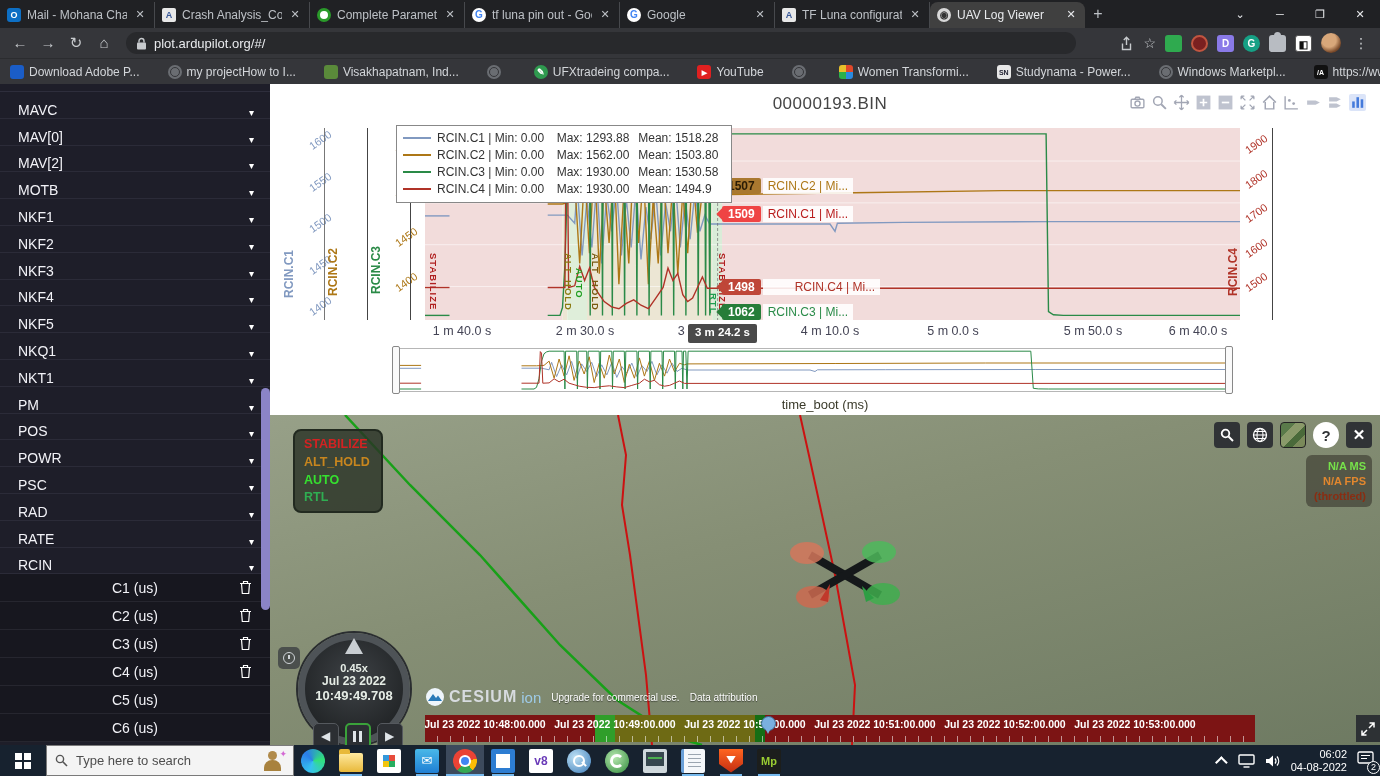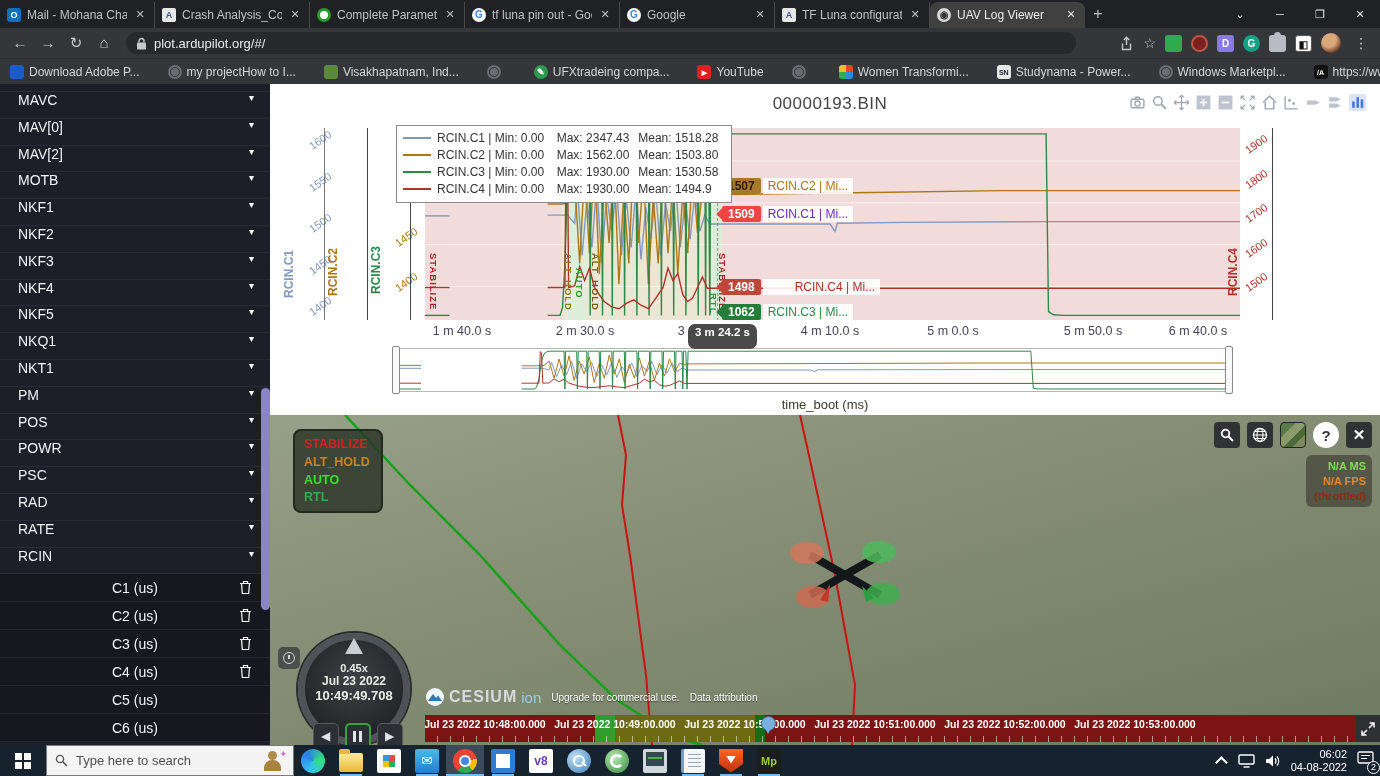--- a/index.html
+++ b/index.html
@@ -57,21 +57,21 @@
 .bm-ico[data-icon="sn"]{background:#e8e8e8;color:#223}
 .bm-ico[data-icon="sn"]::before{content:"SN"; font-size:7px}
 .bm-ico[data-icon="slash"]{background:#111;color:#fff}
 .bm-ico[data-icon="slash"]::before{content:"/A";font-size:7px}
 .bm-ico[data-icon="folder"]{background:#d8dc9a;border-radius:2px}
 .bm-chevrons{color:#d3d6da;font-size:13px;margin-left:auto;cursor:pointer}
 .bm-divider{width:1px;height:16px;background:#5a5d62}
 
 .sidebar{position:absolute;left:0;top:84px;width:270px;height:661px;background:#1e1e29;overflow:hidden}
 .sb-sliver{height:8px;border-bottom:1px solid #2e2e3c}
-.sb-item{height:26.8px;display:flex;align-items:flex-start;padding:0 16px 0 18px;color:#f2f2f7;font-size:14px;border-bottom:1px solid #2b2b38;cursor:pointer}
+.sb-item{height:26.8px;display:flex;align-items:flex-end;padding:0 16px 0 18px;color:#f2f2f7;font-size:14px;border-bottom:1px solid #2b2b38;cursor:pointer}
 .sb-item .lbl{flex:1}
 .sb-item .chev{color:#fff;font-size:10px}
 .chan{height:28px;display:flex;align-items:center;padding:0 18px 0 112px;color:#f2f2f7;font-size:14px;background:#17171f;border-bottom:1px solid #26262f;cursor:pointer}
 .chan .lbl{flex:1}
 .chan .trash-icon{display:none;width:13px;height:15px}
 .chan.trash .trash-icon{display:block}
 .sb-scroll{position:absolute;right:0;top:304px;width:9px;height:222px;background:#8b84c7;border-radius:5px}
 
 .mainpanel{position:absolute;left:270px;top:84px;width:1110px;height:331px;background:#fff}
 .viewbtns{position:absolute;left:127px;top:13px;display:flex}
@@ -93,21 +93,21 @@
 #axis-c2 .ticks{left:56px;top:12px;height:148px;width:36px}
 #axis-c3 .ticks{left:99px;top:20px;height:132px;width:36px}
 #axis-c4 .ticks{left:0px;top:10px;height:150px;width:30px}
 
 .plotwrap{position:absolute;left:155px;top:44px;width:815px;height:192px}
 #main-chart{position:absolute;inset:0;font-family:"Liberation Sans",sans-serif}
 .xticks{position:absolute;left:155px;top:240px;width:815px;height:18px;color:#445;font-size:12.5px}
 .xtick{position:absolute;width:90px;text-align:center}
 .xtick:nth-child(1){left:-8px}.xtick:nth-child(2){left:115px}.xtick:nth-child(3){left:237px}
 .xtick:nth-child(4){left:360px}.xtick:nth-child(5){left:483px}.xtick:nth-child(6){left:623px}.xtick:nth-child(7){left:728px}
-.xcursor-tip{position:absolute;left:418px;top:240px;height:25px;padding:2px 7px;background:#4a4a4a;color:#fff;font-size:11.5px;font-weight:bold;border-radius:7px;z-index:5}
+.xcursor-tip{position:absolute;left:418px;top:240px;height:19px;padding:2px 7px;background:#4a4a4a;color:#fff;font-size:11.5px;font-weight:bold;border-radius:2px;z-index:5}
 
 .legendbox{position:absolute;left:126px;top:41px;width:336px;height:78px;background:#fff;border:1px solid #888;padding:3px 6px;z-index:4}
 .lg-row{display:flex;align-items:center;height:17px;font-size:12px;color:#333;cursor:pointer}
 .lg-swatch{width:28px;height:2px;margin-right:6px;flex:none}
 .lg-name{width:138px}.lg-max{width:94px}.lg-mean{width:100px}
 
 .chip-row{position:absolute;display:flex;align-items:center;z-index:3}
 .chip{position:relative;padding:1px 6px;font-size:12px;font-weight:bold;border-radius:2px}
 .chip::before{content:"";position:absolute;left:-4px;top:50%;width:8px;height:8px;background:inherit;transform:translateY(-50%) rotate(45deg)}
 .chip-label{margin-left:2px;background:rgba(255,255,255,.88);padding:1px 5px;font-size:12px;white-space:nowrap}
@@ -140,21 +140,21 @@
 .pause-bars i{width:3px;height:11px;background:#dfe4e8}
 .mini-clock{position:absolute;left:-12px;top:14px;width:22px;height:22px;border-radius:5px;background:rgba(60,64,68,.8);display:flex;align-items:center;justify-content:center}
 .mini-clock i{width:12px;height:12px;border:1.5px solid #cfd4d8;border-radius:50%;position:relative}
 .mini-clock i::before{content:"";position:absolute;left:4px;top:2px;width:1.5px;height:4px;background:#cfd4d8}
 
 .credit{position:absolute;left:155px;top:272px;display:flex;align-items:center;gap:4px;color:#fff}
 .credit .brand1{font-size:16px;font-weight:bold;color:#d7dbdf;letter-spacing:1px}
 .credit .brand2{font-size:15px;color:#9ecbe8}
 .credit .small{font-size:10px;margin-left:6px;text-shadow:0 1px 1px #0008}
 
-.timeline{position:absolute;left:155px;top:300px;width:931px;height:27px;background:#7c1414;overflow:hidden;cursor:pointer}
+.timeline{position:absolute;left:155px;top:300px;width:830px;height:27px;background:#7c1414;overflow:hidden;cursor:pointer}
 .tl-seg{position:absolute;top:0;height:100%}
 .tl-ticks{position:absolute;left:0;bottom:0;width:100%;height:6px;background:repeating-linear-gradient(90deg,transparent 0 12px,rgba(255,255,255,.55) 12px 13px)}
 .tl-label{position:absolute;top:3px;width:150px;text-align:center;color:#fff;font-size:10.5px;font-weight:bold;white-space:nowrap}
 .tl-label:nth-child(1){left:-15px}.tl-label:nth-child(2){left:115px}.tl-label:nth-child(3){left:245px}
 .tl-label:nth-child(4){left:375px}.tl-label:nth-child(5){left:505px}.tl-label:nth-child(6){left:635px}
 .tl-marker{position:absolute;left:336px;top:1px;width:13px;height:18px;z-index:3}
 .tl-marker::before{content:"";position:absolute;left:0;top:0;width:13px;height:13px;border-radius:50%;background:#7ab0e0;border:1px solid #39688f}
 .tl-marker::after{content:"";position:absolute;left:2.5px;top:10px;border-left:4px solid transparent;border-right:4px solid transparent;border-top:8px solid #7ab0e0}
 .tl-expand{position:absolute;left:1086px;top:300px;width:24px;height:27px;background:#2d3134;color:#fff;display:flex;align-items:center;justify-content:center;cursor:pointer}
 
@@ -627,21 +627,21 @@
   <span class="tick">1600</span>
 
   <span class="tick">1500</span>
 </div>
     </div>
 
     <div class="legendbox">
   <div class="lg-row">
     <span class="lg-swatch" style="background: rgb(129, 153, 192);"></span>
     <span class="lg-name">RCIN.C1 | Min: 0.00</span>
-    <span class="lg-max">Max: 2347.43</span>
+    <span class="lg-max">Max: 1293.88</span>
     <span class="lg-mean">Mean: 1518.28</span>
   </div>
 
   <div class="lg-row">
     <span class="lg-swatch" style="background: rgb(173, 119, 22);"></span>
     <span class="lg-name">RCIN.C2 | Min: 0.00</span>
     <span class="lg-max">Max: 1562.00</span>
     <span class="lg-mean">Mean: 1503.80</span>
   </div>
 
@@ -659,21 +659,21 @@
     <span class="lg-mean">Mean: 1494.9</span>
   </div>
 </div>
 
     <div class="chip-row" style="left:452px;top:94px">
       <span class="chip" style="background: rgb(169, 120, 47); color: rgb(42, 28, 5);">1507</span>
       <span class="chip-label" style="color: rgb(173, 119, 22);">RCIN.C2 | Mi...</span>
     </div>
     <div class="chip-row" style="left:452px;top:122px">
       <span class="chip" style="background: #ef4444; color: rgb(255, 255, 255);">1509</span>
-      <span class="chip-label" style="color: #6d28d9;">RCIN.C1 | Mi...</span>
+      <span class="chip-label" style="color: #b91c1c;">RCIN.C1 | Mi...</span>
     </div>
     <div class="chip-row" style="left:452px;top:195px">
       <span class="chip" style="background: rgb(191, 70, 56); color: rgb(255, 255, 255);">1498</span>
       <span class="chip-label" style="color: rgb(176, 51, 40); padding-left: 32px;">RCIN.C4 | Mi...</span>
     </div>
     <div class="chip-row" style="left:452px;top:220px">
       <span class="chip" style="background: rgb(38, 125, 57); color: rgb(255, 255, 255);">1062</span>
       <span class="chip-label" style="color: rgb(42, 138, 71);">RCIN.C3 | Mi...</span>
     </div>
 

